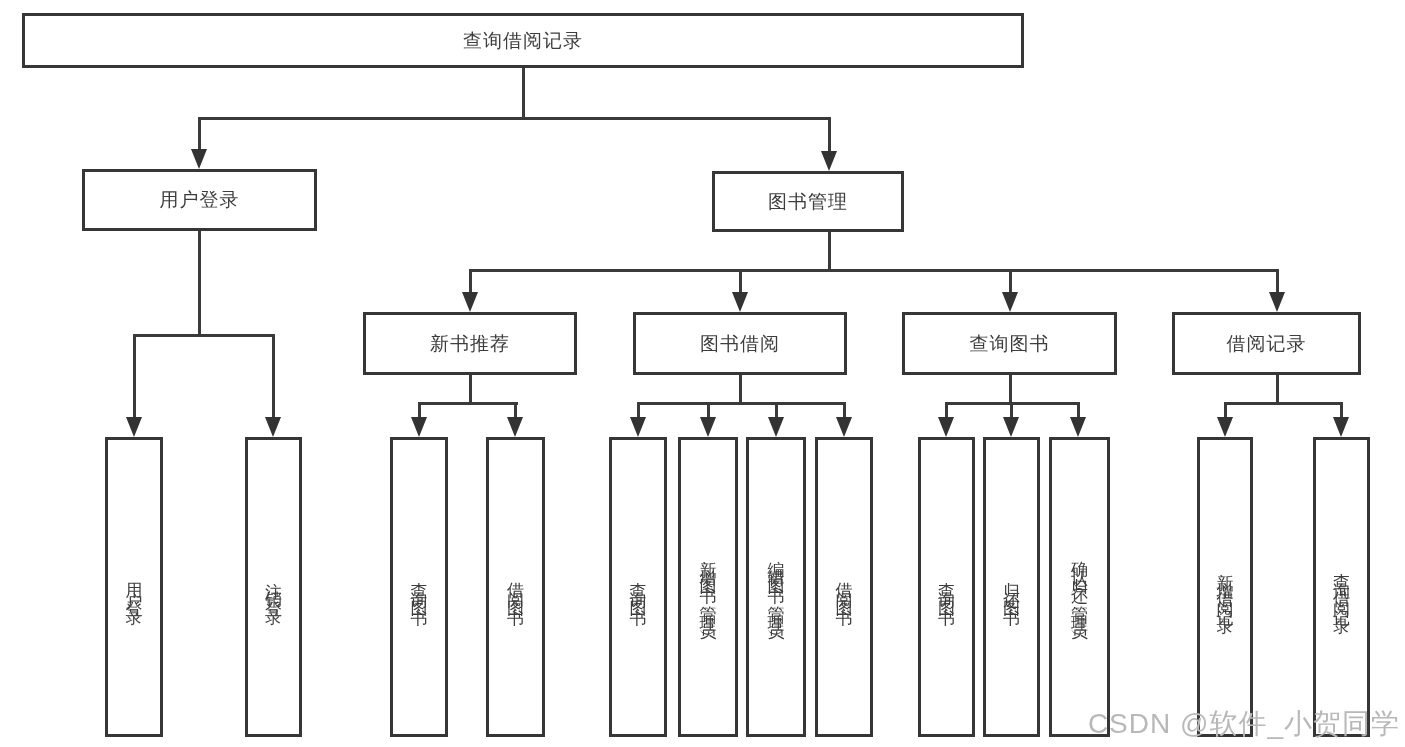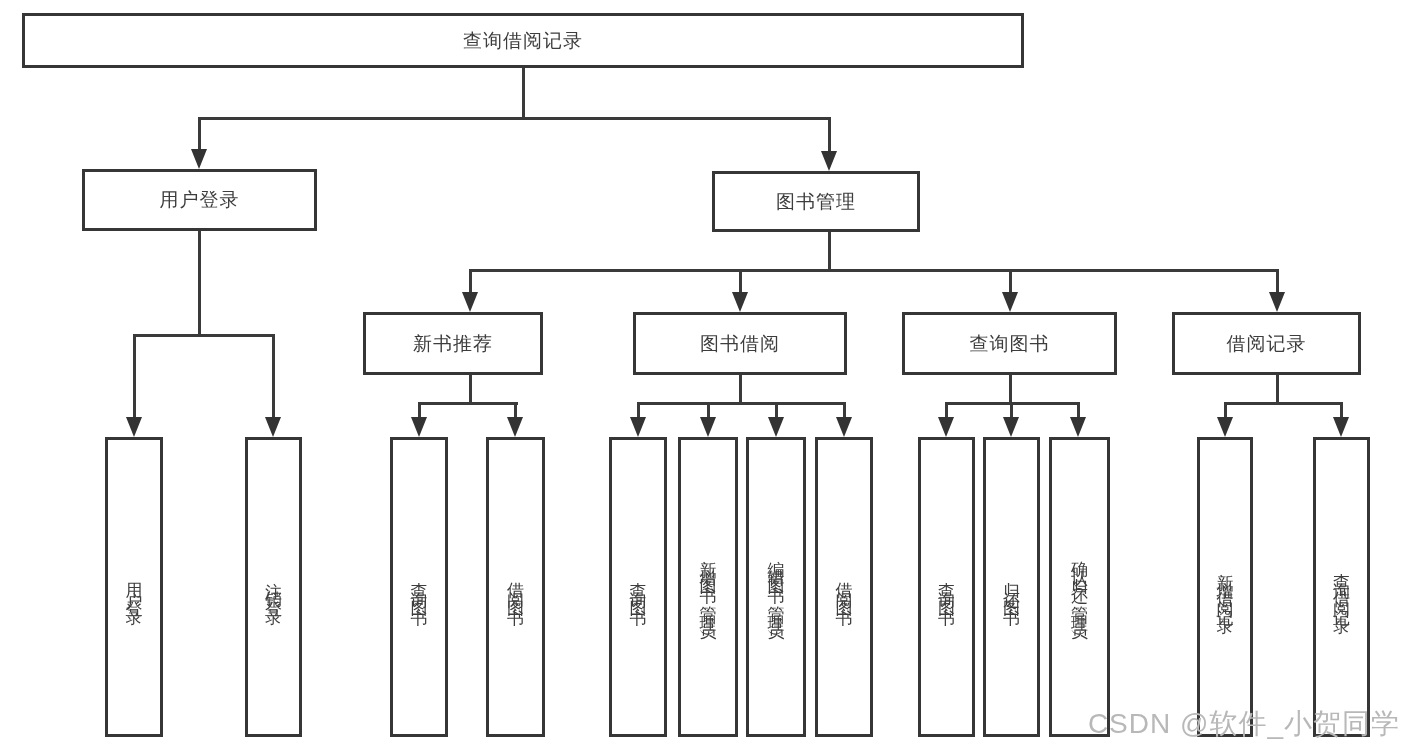--- a/index.html
+++ b/index.html
@@ -94,23 +94,23 @@
 <div class="arw" style="left:836px;top:417px;"></div>
 <div class="arw" style="left:938px;top:417px;"></div>
 <div class="arw" style="left:1003px;top:417px;"></div>
 <div class="arw" style="left:1070px;top:417px;"></div>
 <div class="arw" style="left:1217px;top:417px;"></div>
 <div class="arw" style="left:1333px;top:417px;"></div>
 
 <div class="hbox" style="left:22px;top:13px;width:1002px;height:55px;">查询借阅记录</div>
 
 <div class="hbox" style="left:82px;top:169px;width:235px;height:62px;">用户登录</div>
-<div class="hbox" style="left:712px;top:171px;width:208px;height:61px;">图书管理</div>
+<div class="hbox" style="left:712px;top:171px;width:192px;height:61px;">图书管理</div>
 
-<div class="hbox" style="left:363px;top:312px;width:180px;height:63px;">新书推荐</div>
+<div class="hbox" style="left:363px;top:312px;width:214px;height:63px;">新书推荐</div>
 <div class="hbox" style="left:633px;top:312px;width:214px;height:63px;">图书借阅</div>
 <div class="hbox" style="left:902px;top:312px;width:215px;height:63px;">查询图书</div>
 <div class="hbox" style="left:1172px;top:312px;width:189px;height:63px;">借阅记录</div>
 
 <div class="vbox" style="left:105px;top:437px;width:58px;height:300px;">用户登录</div>
 <div class="vbox" style="left:245px;top:437px;width:57px;height:300px;">注销登录</div>
 
 <div class="vbox" style="left:390px;top:437px;width:58px;height:300px;">查询图书</div>
 <div class="vbox" style="left:486px;top:437px;width:59px;height:300px;">借阅图书</div>
 

